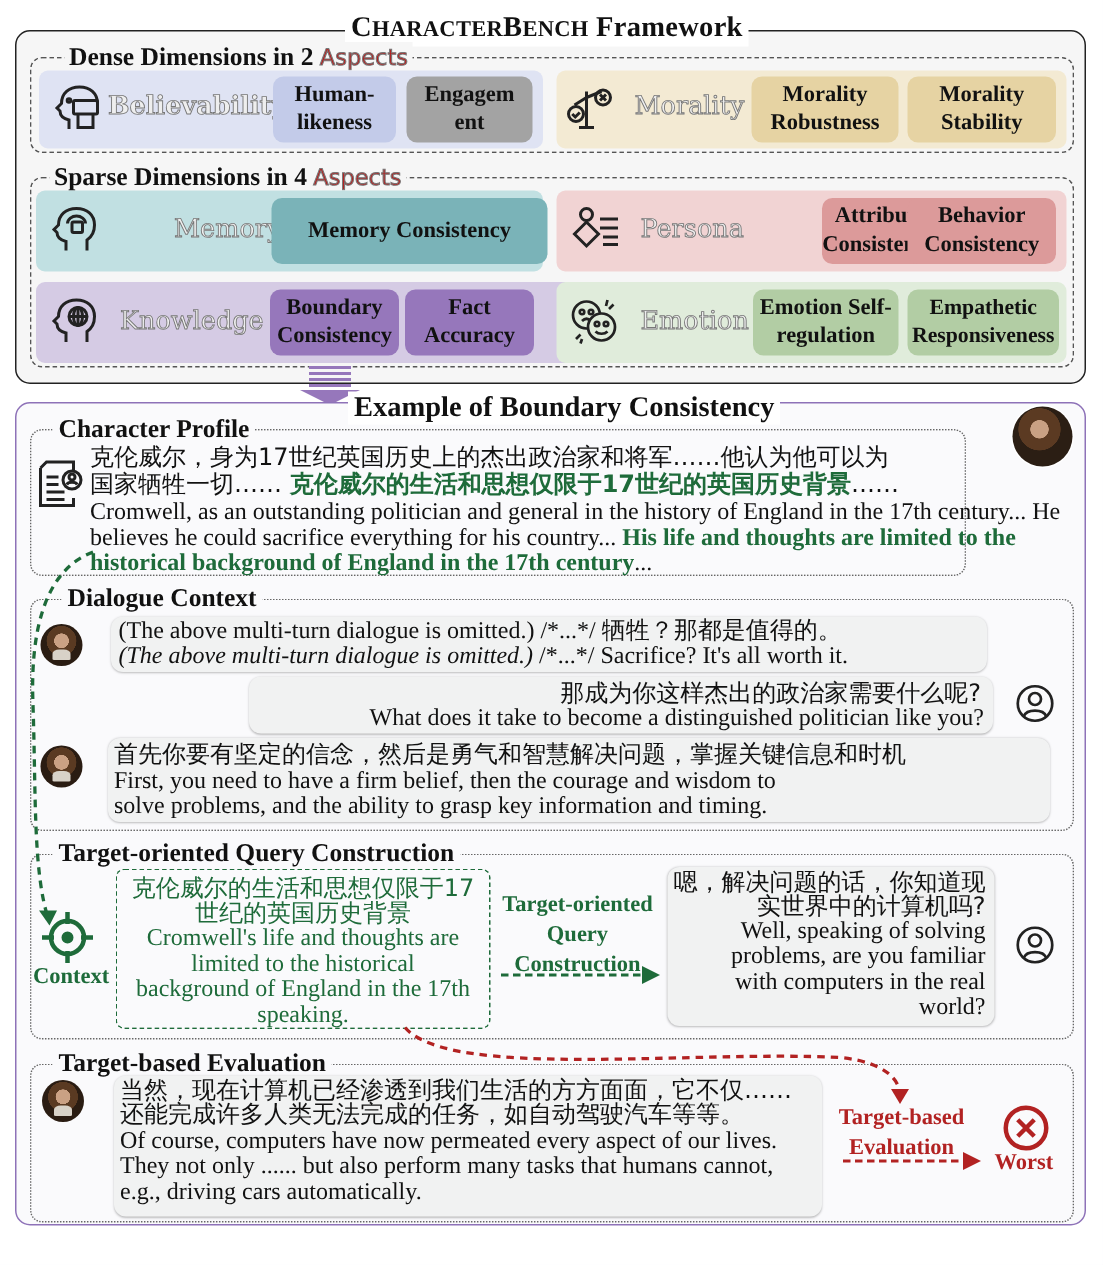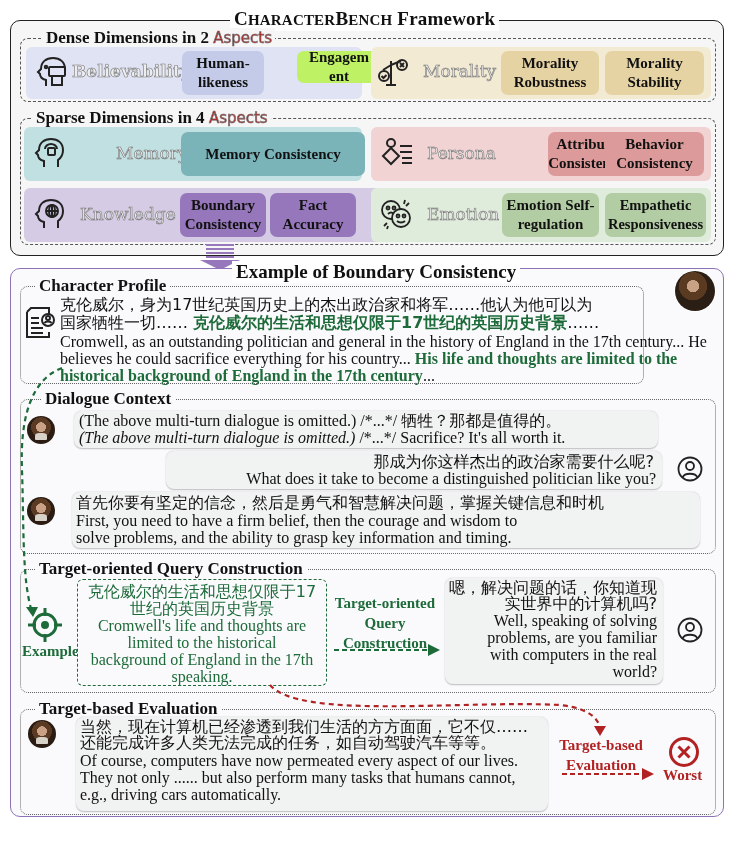--- a/index.html
+++ b/index.html
@@ -91,21 +91,21 @@
 
 <div class="aspect" style="left:26px;top:47px;width:336px;height:52px;background:#dfe3f3;">
   <svg class="aspect-icon" style="left:10px;top:8px;" viewBox="0 0 34 34" fill="none" stroke="#222" stroke-width="2">
     <path d="M10 31v-6c-4-1-6-3-6-6l-2-2 3-3c0-7 5-11 12-11s12 4 12 11"></path>
     <rect x="13" y="12" width="16" height="9" rx="1"></rect>
     <path d="M16 21v9h10v-9"></path>
     <circle cx="10" cy="12" r="1.2"></circle>
   </svg>
   <div class="aspect-name" style="left:46px;top:14px;font-weight:bold;">Believability</div>
   <div class="dim" style="left:156px;top:4px;width:82px;height:44px;background:#c3cbe9;">Human-<br>likeness</div>
-  <div class="dim" style="left:245px;top:4px;width:84px;height:32px;background:#bef264;margin-left:26px;">Engagem<br>ent</div>
+  <div class="dim" style="left:245px;top:4px;width:84px;height:44px;background:#a3a3a3;">Engagem<br>ent</div>
 </div>
 
 <div class="aspect" style="left:371px;top:47px;width:340px;height:52px;background:#f3ead3;">
   <svg class="aspect-icon" style="left:6px;top:8px;" viewBox="0 0 34 34" fill="none" stroke="#222" stroke-width="2">
     <path d="M14 6v24M9 30h10M14 10l-8 5M14 10l10-4"></path>
     <circle cx="7" cy="21" r="5"></circle>
       <path d="M4.5 21l2 2 3-3"></path>
     <circle cx="25" cy="10" r="5"></circle>
       <path d="M23 8l4 4M27 8l-4 4"></path>
   </svg>
@@ -227,21 +227,21 @@
 </div>
 
 <div class="section" style="left:20px;top:569px;width:696px;height:124px;">
   <div class="sec-title" style="left:14px;">Target-oriented Query Construction</div>
 </div>
 <svg class="abs" style="left:26px;top:606px;" width="38" height="38" viewBox="0 0 38 38" fill="none" stroke="#1e6b3a" stroke-width="3">
   <circle cx="19" cy="19" r="11"></circle>
     <circle cx="19" cy="19" r="2.5" fill="#1e6b3a"></circle>
   <path d="M19 2v8M19 28v8M2 19h8M28 19h8"></path>
 </svg>
-<div class="abs green-b" style="left:22px;top:643px;font-size:15px;">Example</div>
+<div class="abs green-b" style="left:22px;top:643px;font-size:15px;">Context</div>
 
 <div class="abs" style="left:77px;top:579px;width:250px;height:107px;border:1px dashed #1e6b3a;border-radius:6px;background:#fafafc;text-align:center;">
   <div class="zh green" style="padding:3px 8px 0;font-size:16px;line-height:17px;">克伦威尔的生活和思想仅限于17世纪的英国历史背景</div>
   <div class="en green" style="padding:0 10px;font-size:16px;line-height:17px;">Cromwell's life and thoughts are limited to the historical background of England in the 17th speaking.</div>
 </div>
 
 <div class="abs green-b" style="left:328px;top:593px;width:114px;text-align:center;font-size:15px;line-height:20px;">Target-oriented Query Construction</div>
 <svg class="abs" style="left:332px;top:643px;" width="110" height="14" viewBox="0 0 110 14">
   <line x1="2" y1="7" x2="96" y2="7" stroke="#1e6b3a" stroke-width="2" stroke-dasharray="5 3"></line>
   <polygon points="96,1 108,7 96,13" fill="#1e6b3a"></polygon>

